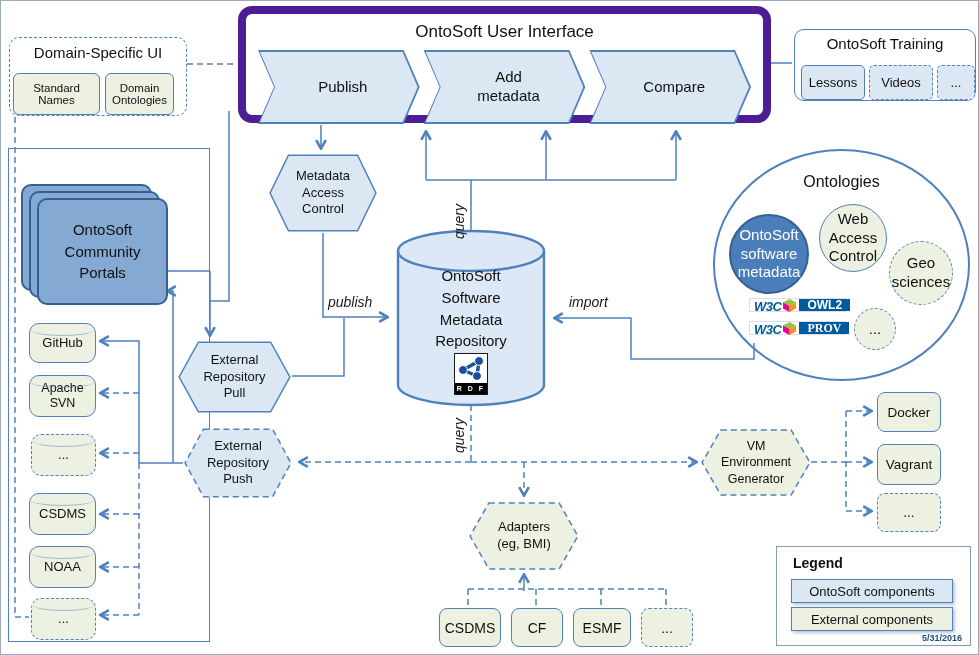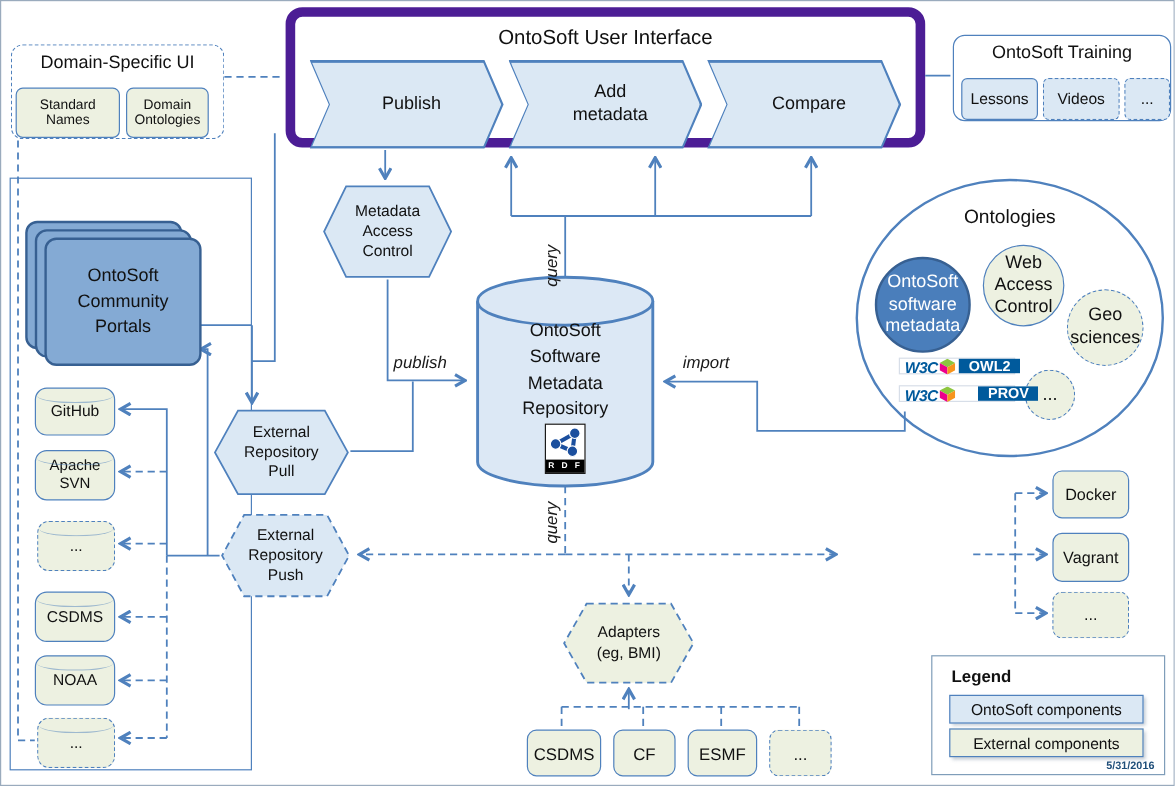--- a/index.html
+++ b/index.html
@@ -197,20 +197,28 @@
     <div class="lbl">External
 Repository
 Push</div>
   </div>
   <div class="abs hex" style="left:468px;top:501px;width:110px;height:68px;">
     <svg viewBox="0 0 100 62" preserveAspectRatio="none">
         <polygon class="hexpoly green dash" points="18,1 82,1 99,31 82,61 18,61 1,31"></polygon>
       </svg>
     <div class="lbl">Adapters
 (eg, BMI)</div>
+  </div>
+  <div class="abs hex" style="left:700px;top:428px;width:110px;height:67px;">
+    <svg viewBox="0 0 100 62" preserveAspectRatio="none">
+        <polygon class="hexpoly green dash" points="18,1 82,1 99,31 82,61 18,61 1,31"></polygon>
+      </svg>
+    <div class="lbl" style="font-size:12.5px;">VM
+Environment
+Generator</div>
   </div>
 
   <div class="abs" style="left:395px;top:228px;width:150px;height:178px;">
     <svg width="150" height="178" viewBox="0 0 150 178" style="position:absolute;inset:0;">
       <path d="M2,22 V156 A73,20 0 0 0 148,156 V22" fill="#dce8f5" stroke="#4f81bd" stroke-width="2.4"></path>
       <ellipse cx="75" cy="22" rx="73" ry="20" fill="#dce8f5" stroke="#4f81bd" stroke-width="2.4"></ellipse>
     </svg>
     <div class="abs ml" style="left:0;right:0;top:36px;text-align:center;font-size:15px;line-height:1.45;">OntoSoft
 Software
 Metadata
@@ -251,21 +259,21 @@
       </svg>
     <span class="w3c-label" style="margin-left:3px;flex:1;justify-content:center;">OWL2</span>
   </div>
   <div class="abs w3c-badge" style="left:748px;top:320px;width:97px;">
     <span class="w3c-prefix">W3C</span>
     <svg width="13" height="13" style="flex:none;">
         <polygon points="0,3.5 6.5,0 13,3.5 6.5,7" fill="#8dc63f"></polygon>
         <polygon points="0,3.5 6.5,7 6.5,13 0,9.5" fill="#ec008c"></polygon>
         <polygon points="6.5,7 13,3.5 13,9.5 6.5,13" fill="#f7941d"></polygon>
       </svg>
-    <span class="w3c-label" style="margin-left:19px;flex:1;justify-content:center;">PROV</span>
+    <span class="w3c-label" style="margin-left:3px;flex:1;justify-content:center;font-family:Liberation Serif, serif;">PROV</span>
   </div>
 
   <div class="abs edge-lbl" style="left:327px;top:293px;">publish</div>
   <div class="abs edge-lbl" style="left:568px;top:293px;">import</div>
   <div class="abs edge-lbl vlabel" style="left:450px;top:238px;">query</div>
   <div class="abs edge-lbl vlabel" style="left:450px;top:452px;">query</div>
 
   <div class="abs gbox ctr" style="left:438px;top:607px;width:60px;height:37px;font-size:14px;">CSDMS</div>
   <div class="abs gbox ctr" style="left:510px;top:607px;width:50px;height:37px;font-size:14px;">CF</div>
   <div class="abs gbox ctr" style="left:572px;top:607px;width:56px;height:37px;font-size:14px;">ESMF</div>

